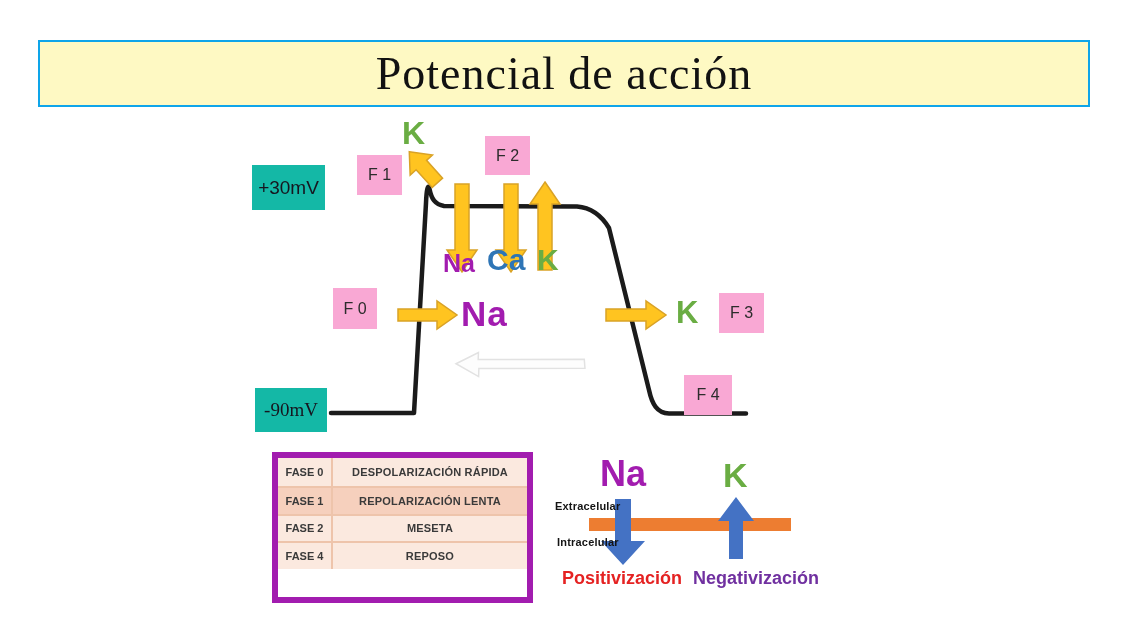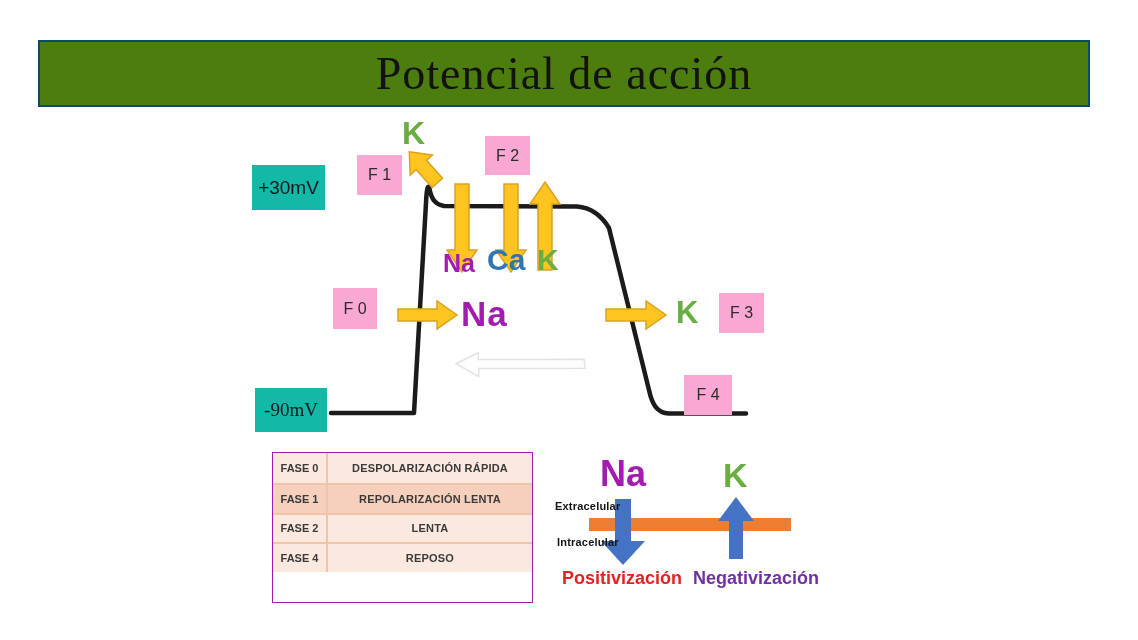--- a/index.html
+++ b/index.html
@@ -5,21 +5,21 @@
   html,body { margin:0; padding:0; background:#ffffff; }
   body {
     width:1138px; height:640px; position:relative; overflow:hidden;
     font-family:"Liberation Sans", sans-serif;
   }
   .abs { position:absolute; }
 
   
   .title-box {
     left:38px; top:40px; width:1048px; height:63px;
-    border:2px solid #0c4a6e; background:#4d7c0f;
+    border:2px solid #0ea5e9; background:#fef9c3;
     display:flex; align-items:center; justify-content:center;
     font-family:"Liberation Serif", serif; font-size:46px; color:#121212;
     letter-spacing:1px;
   }
 
   
   .layer { left:0; top:0; width:1138px; height:640px; pointer-events:none; }
 
   
   .vlabel {
@@ -48,21 +48,21 @@
   .k-spike     { left:402px; top:117px; font-size:32px; }
   .na-plateau  { left:443px; top:251px; font-size:25px; }
   .ca-plateau  { left:487px; top:245px; font-size:30px;text-align:center; }
   .k-plateau   { left:537px; top:245px; font-size:30px; }
   .na-big      { left:461px; top:296px; font-size:35px; letter-spacing:1px; }
   .k-right     { left:676px; top:297px; font-size:31px; }
 
   
   .ptable {
     left:272px; top:452px; width:261px; height:151px;
-    border:1px solid #a21caf; box-sizing:border-box;
+    border:6px solid #a21caf; box-sizing:border-box;
     display:grid; grid-template-rows:repeat(5,1fr);
     font-size:11px; font-weight:bold; color:#3a3a3a;
   }
   .prow { display:grid; grid-template-columns:55px 1fr; border-top:2px solid #eec4ab; }
   .prow:first-child { border-top:none; }
   .pcell-phase { border-right:2px solid #eec4ab; display:flex; align-items:center; justify-content:center; }
   .pcell-desc  { display:flex; align-items:center; justify-content:center; letter-spacing:0.2px; }
   .row-light { background:#fbe9df; }
   .row-dark  { background:#f6d0bd; }
 
@@ -131,21 +131,21 @@
   <div class="prow row-light">
     <div class="pcell-phase">FASE 0</div>
     <div class="pcell-desc">DESPOLARIZACIÓN RÁPIDA</div>
   </div>
   <div class="prow row-dark">
     <div class="pcell-phase">FASE 1</div>
     <div class="pcell-desc">REPOLARIZACIÓN LENTA</div>
   </div>
   <div class="prow row-light">
     <div class="pcell-phase">FASE 2</div>
-    <div class="pcell-desc">LENTA</div>
+    <div class="pcell-desc">MESETA</div>
   </div>
   <div class="prow row-light">
     <div class="pcell-phase">FASE 4</div>
     <div class="pcell-desc">REPOSO</div>
   </div>
 </div>
 
 <div class="abs ion orange mem-na">Na</div>
 <div class="abs ion green mem-k">K</div>
 <div class="abs mem-side extrac">Extracelular</div>

